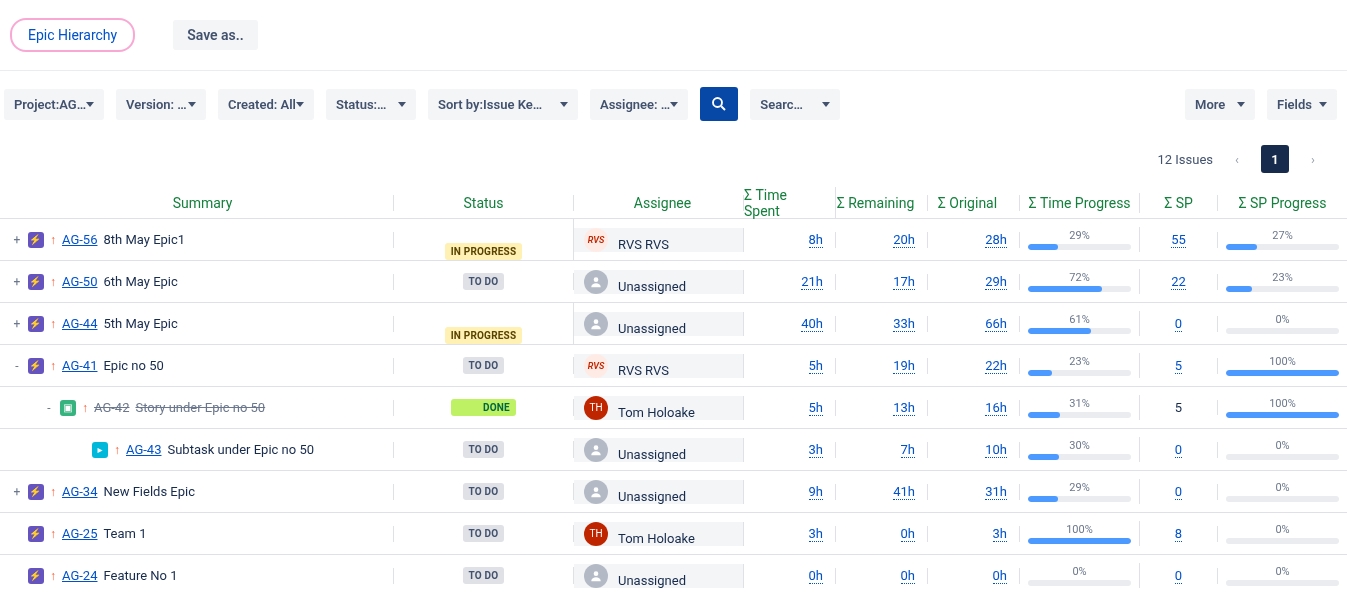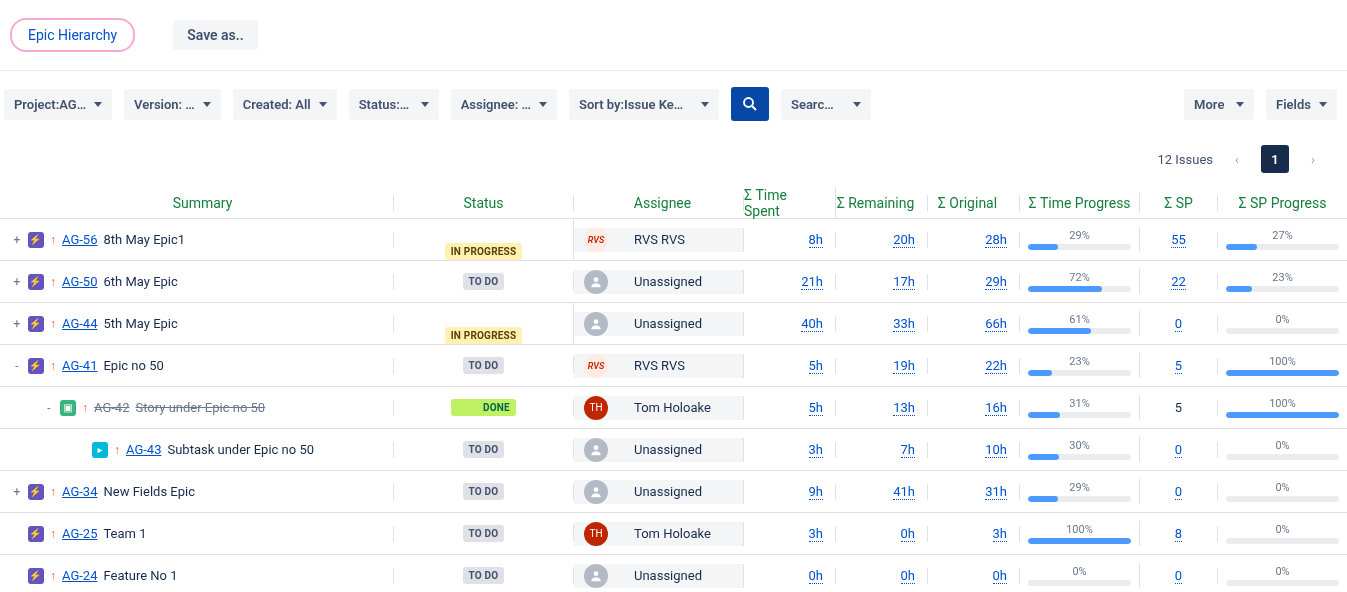--- a/index.html
+++ b/index.html
@@ -1,21 +1,21 @@
 <!DOCTYPE html>
 <html><head>
 <meta charset="utf-8">
 <style>
   * { box-sizing: border-box; margin: 0; padding: 0; }
   body { font-family: -apple-system, BlinkMacSystemFont, "Segoe UI", Roboto, Arial, sans-serif; font-size: 13px; color: #172B4D; background: #fff; width:1347px; }
   .topbar { display:flex; align-items:center; gap:38px; padding:18px 10px 18px 10px; border-bottom:1px solid #ebecf0;}
   .pill { border:2px solid #f9a8d4; color:#0052CC; background:#fff; border-radius:16px; padding:7px 16px; font-size:14px; cursor:pointer;}
   .saveas { color:#42526E; font-weight:600; font-size:14px; cursor:pointer; background:#F4F5F7; padding:7px 14px; border-radius:3px;}
   .filterbar { display:flex; align-items:center; gap:12px; padding:16px 10px 16px 4px; }
-  .fbtn { background:#F4F5F7; color:#42526E; font-weight:600; font-size:13px; padding:8px 10px; border-radius:3px; display:flex; align-items:center; gap:8px; cursor:pointer; min-width:90px; justify-content:space-between;}
+  .fbtn { background:#F4F5F7; color:#42526E; font-weight:600; font-size:13px; padding:8px 10px; border-radius:3px; display:flex; align-items:center; gap:0; cursor:pointer; min-width:90px; justify-content:space-between;}
   .fbtn .label { white-space:nowrap; overflow:hidden; text-overflow:ellipsis; max-width:90px;}
   .chev { width:0;height:0;border-left:4px solid transparent;border-right:4px solid transparent;border-top:5px solid #42526E; flex-shrink:0;}
   .searchbtn { width:38px; height:34px; background:#0747A6; color:#fff; display:flex; align-items:center; justify-content:center; border-radius:3px; cursor:pointer;}
   .spacer { flex:1; }
   .pager-row { display:flex; align-items:center; justify-content:flex-end; gap:10px; padding:8px 20px 14px 4px; font-size:13px; color:#42526E;}
   .pagebtn { width:28px;height:28px; display:flex;align-items:center;justify-content:center; color:#97A0AF; cursor:pointer; border-radius:3px;}
   .pagebtn.active { background:#172B4D; color:#fff; font-weight:600;}
   .tablewrap { width:100%; }
   .headerrow, .row { display:flex; align-items:center; border-bottom:1px solid #DFE1E6; }
   .headerrow { color:#0052CC; font-weight:400; font-size:14px; height:32px;}
@@ -36,21 +36,21 @@
   .typeicon.subtask { background:#00B8D9;}
   .prio { color:#FF5630; font-size:12px; font-weight:700;}
   .key { color:#0052CC; cursor:pointer; font-size:13px;text-decoration:underline;}
   .key.done { text-decoration:line-through; color:#6B778C;}
   .summary-text { color:#172B4D; font-size:13px;}
   .summary-text.done { text-decoration:line-through; color:#6B778C;}
   .lozenge { font-size:10px; font-weight:700; padding:3px 6px; border-radius:3px; letter-spacing:0.2px;}
   .lozenge.inprogress { background:#FFF0B3; color:#594300;margin-top:24px;}
   .lozenge.todo { background:#DFE1E6; color:#42526E;}
   .lozenge.done { background:#bef264; color:#006644;padding-left:32px;}
-  .assignee-cell { display:flex; align-items:center; gap:26px; background:#F4F5F7; height:100%; width:100%; padding:0 10px; }
+  .assignee-cell { display:flex; align-items:flex-end; gap:10px; background:#F4F5F7; height:100%; width:100%; padding:0 10px; }
   .avatar { width:24px;height:24px;border-radius:50%; display:flex;align-items:center;justify-content:center; font-size:10px; color:#fff; flex-shrink:0;}
   .avatar.unassigned { background:#B3BAC5;}
   .avatar.rvs { background:#FFEBE6; color:#BF2600; font-weight:600;font-style:italic; font-size:9px;}
   .avatar.th { background:#BF2600;}
   .linkval { color:#0052CC; border-bottom:1px dotted #0052CC; cursor:pointer; font-size:13px;}
   .progress-label { font-size:11px; color:#6B778C; margin-bottom:2px;}
   .progress-bar { width:100%; height:6px; background:#EBECF0; border-radius:3px; overflow:hidden;}
   .progress-fill { height:100%; background:#4C9AFF; border-radius:3px;}
   .headerrow .col-summary,.headerrow .col-status,.headerrow .col-assignee,.headerrow .col-time,.headerrow .col-timeprogress,.headerrow .col-sp,.headerrow .col-spprogress{ justify-content:center;}
   .headerrow .col-time, .headerrow .col-timeprogress, .headerrow .col-sp, .headerrow .col-spprogress { color:#0052CC; font-size:13px;}
@@ -74,26 +74,26 @@
       <span class="chev"></span>
     </div>
   <div class="fbtn">
       <span class="label">Created: All</span>
       <span class="chev"></span>
     </div>
   <div class="fbtn">
       <span class="label">Status:…</span>
       <span class="chev"></span>
     </div>
+  <div class="fbtn" style="min-width:150px">
+      <span class="label" style="max-width:120px">Sort by:Issue Ke…</span>
+      <span class="chev"></span>
+    </div>
   <div class="fbtn">
       <span class="label">Assignee: …</span>
-      <span class="chev"></span>
-    </div>
-  <div class="fbtn" style="min-width:150px">
-      <span class="label" style="max-width:120px">Sort by:Issue Ke…</span>
       <span class="chev"></span>
     </div>
   <div class="searchbtn">
     <svg class="searchicon" viewBox="0 0 24 24" fill="none" stroke="#fff" stroke-width="2.5">
         <circle cx="10" cy="10" r="6"></circle>
         <line x1="15" y1="15" x2="20" y2="20"></line>
       </svg>
   </div>
   <div class="fbtn">
       <span class="label">Searc…</span>

